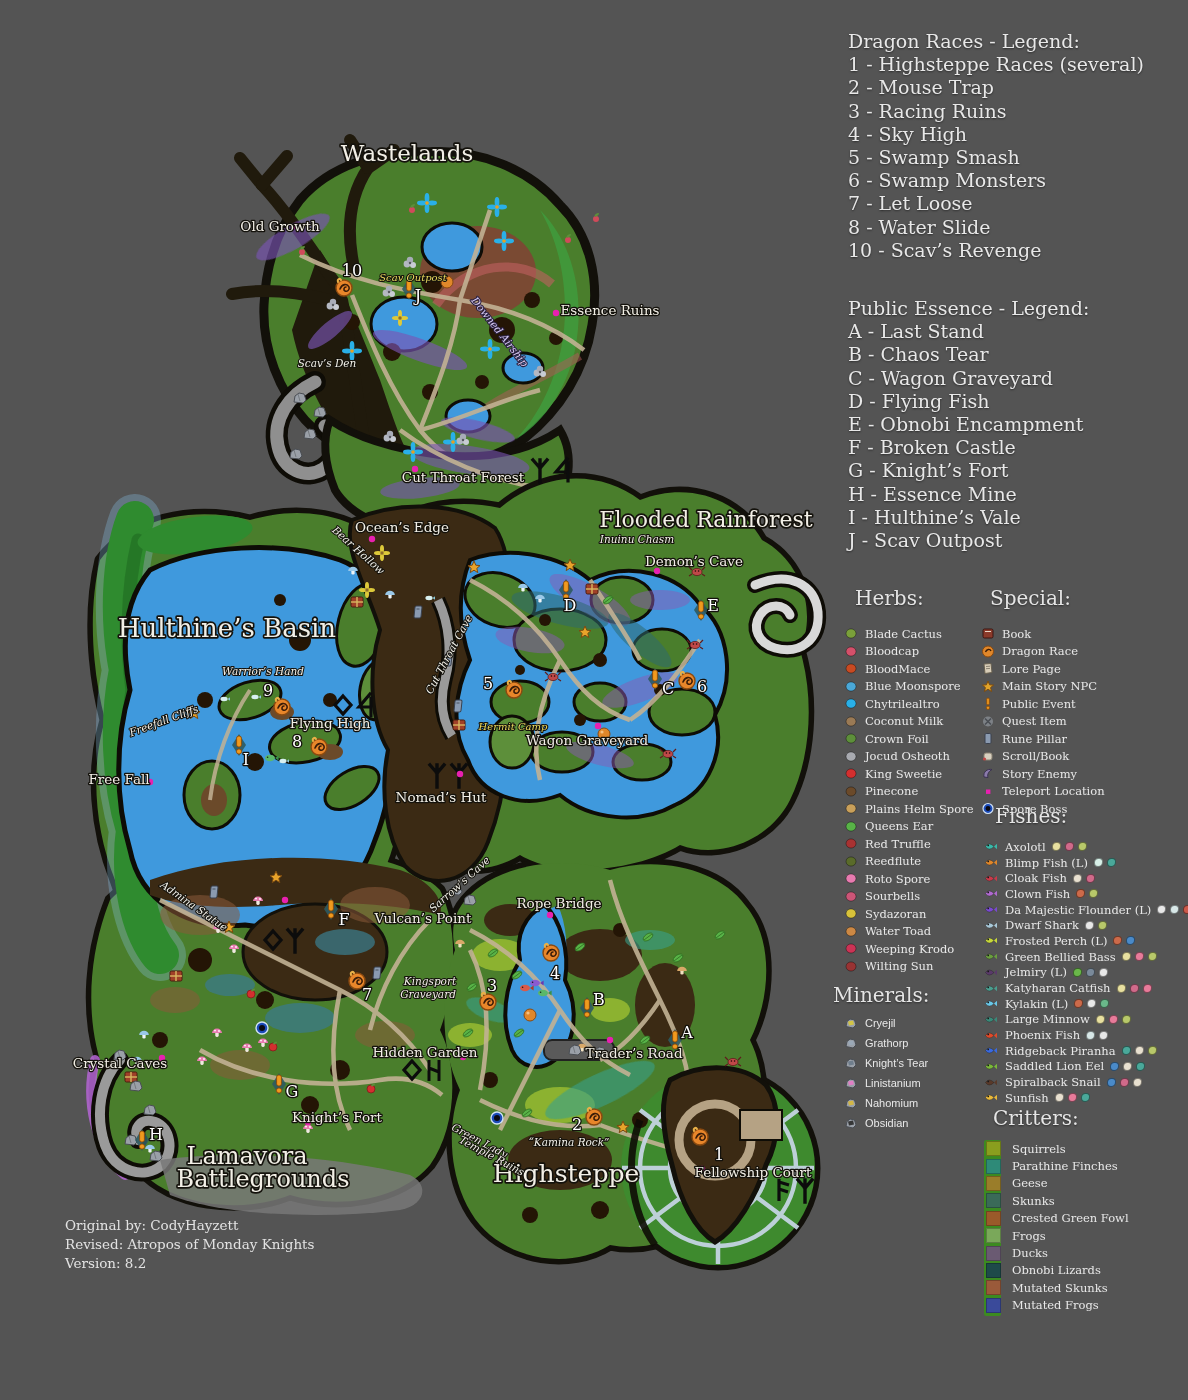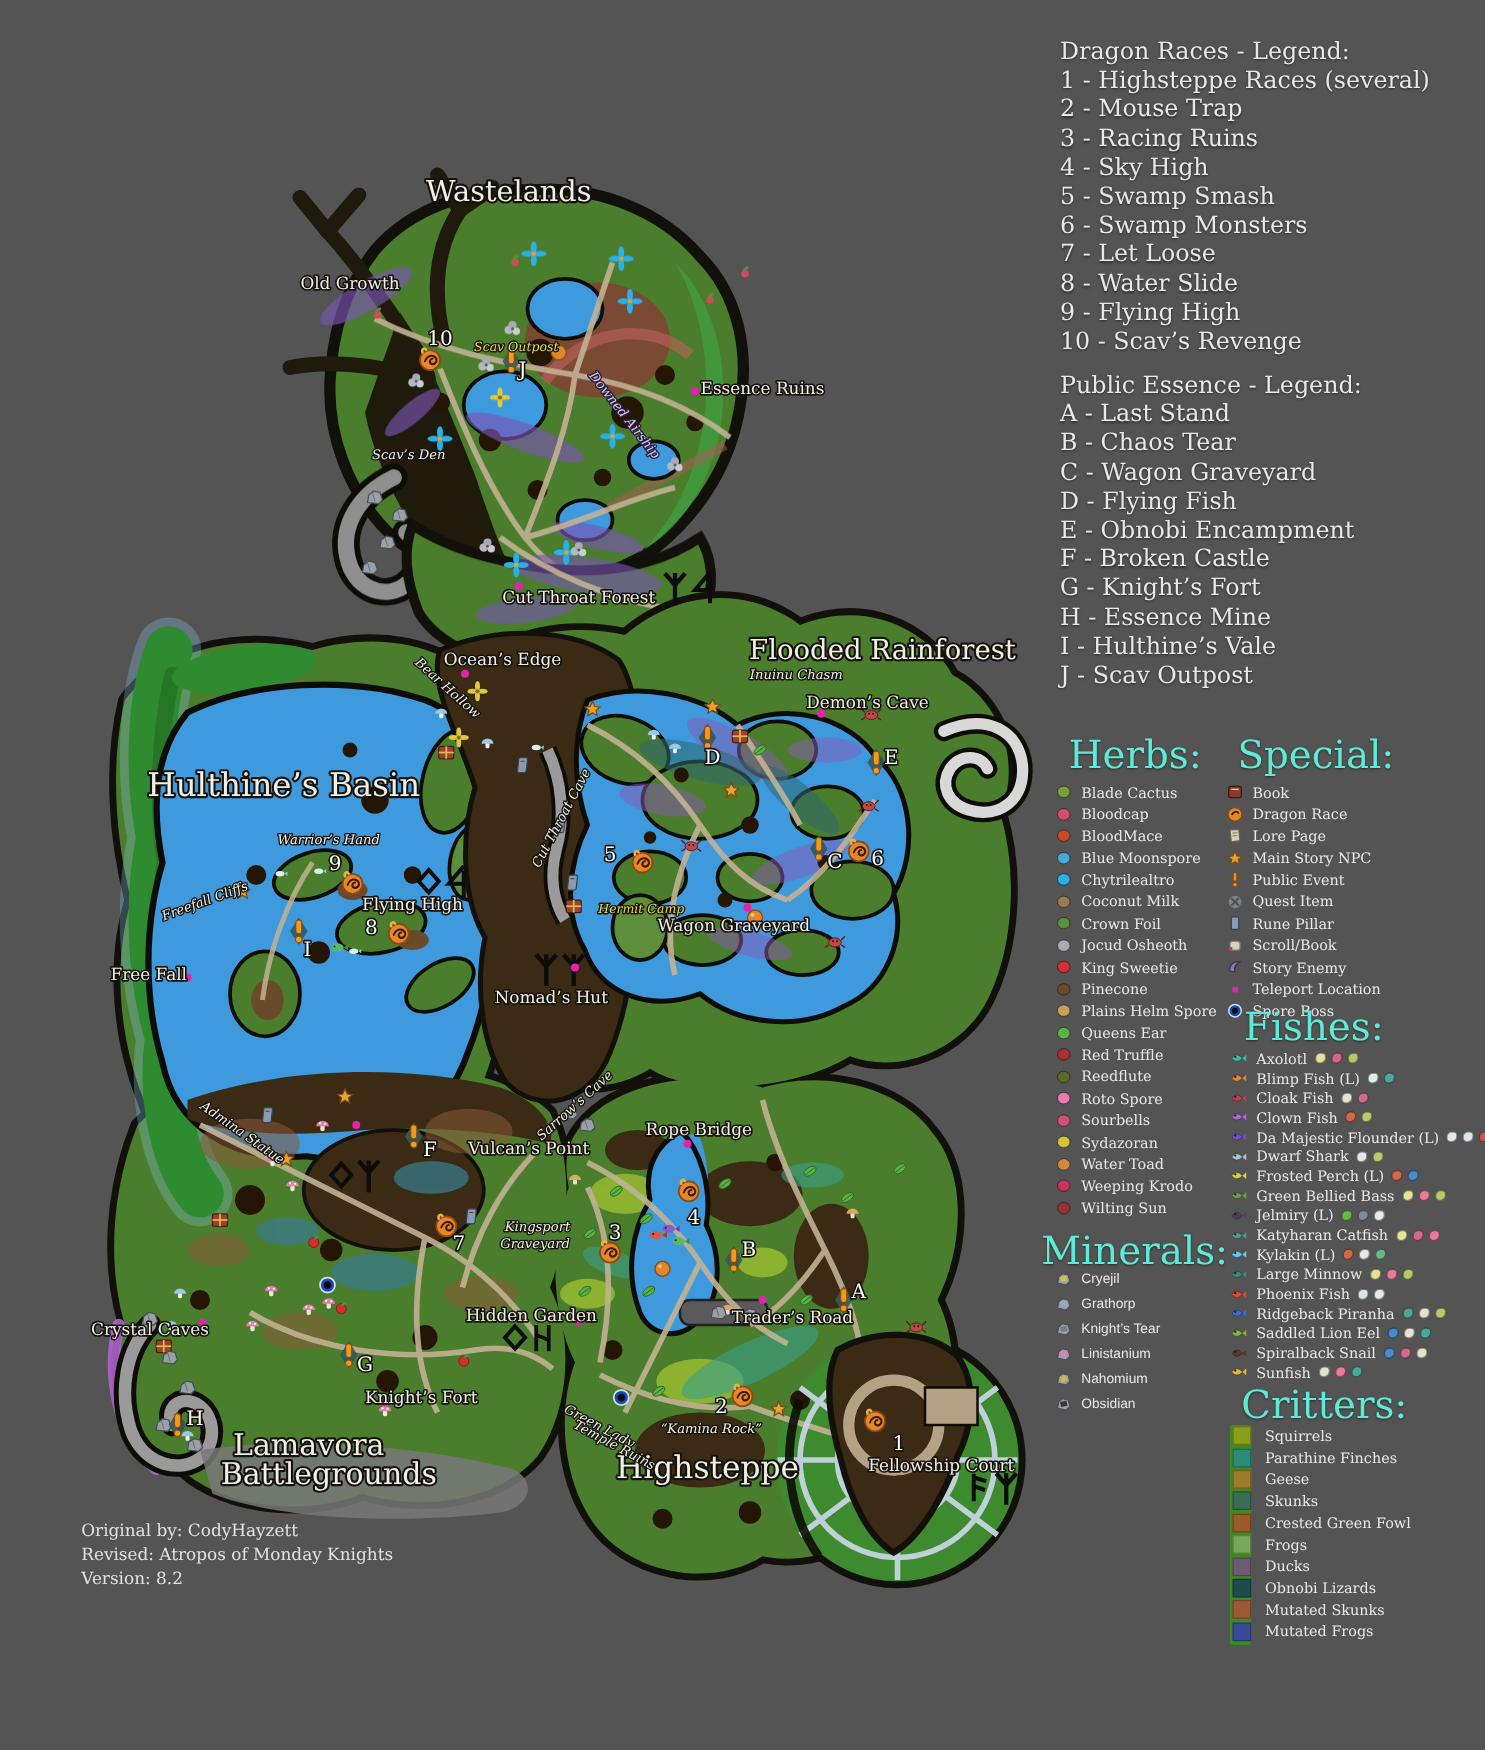--- a/index.html
+++ b/index.html
@@ -4,21 +4,21 @@
 <style>
   html,body{margin:0;padding:0}
   body{width:1188px;height:1400px;background:#545454;position:relative;overflow:hidden;
        font-family:"DejaVu Serif","Liberation Serif",serif;color:#e6e6e6}
   .abs{position:absolute}
   
   .txt-legend{left:848px;font-size:19px;line-height:23.2px;color:#e8e8e8;
               text-shadow:0 1px 2px rgba(0,0,0,.5)}
   #races-legend{top:30px}
   #events-legend{top:297px}
-  .sec-head{font-size:31px;color:#5eead4;text-shadow:0 1px 2px rgba(0,0,0,.5)}
+  .sec-head{font-size:20px;color:#e5e5e5;text-shadow:0 1px 2px rgba(0,0,0,.5)}
   .icon-list .row{display:flex;align-items:center;height:17.5px}
   .icon-list .ic{width:15px;height:13px;display:inline-flex;align-items:center;justify-content:center;flex:0 0 15px}
   .icon-list .nm{font-size:11.5px;margin-left:7px;white-space:nowrap;color:#e8e8e8}
   #fish-list .row{height:15.7px}
   #mineral-list .row{height:20px}
   #mineral-list .nm{font-family:"Liberation Sans",sans-serif;font-size:11px}
   .baits{display:inline-flex;margin-left:6px;gap:4px;align-items:center}
   .bait{width:7px;height:7px;border-radius:50% 40% 55% 45%;border:1px solid rgba(0,0,0,.45)}
   #critter-strip{width:17px;border-radius:2px}
   #critter-list .row{height:17.4px}
@@ -613,21 +613,20 @@
   <div>Dragon Races - Legend:</div>
   <div id="races-items">
       <div>1 - Highsteppe Races (several)</div>
       <div>2 - Mouse Trap</div>
       <div>3 - Racing Ruins</div>
       <div>4 - Sky High</div>
       <div>5 - Swamp Smash</div>
       <div>6 - Swamp Monsters</div>
       <div>7 - Let Loose</div>
       <div>8 - Water Slide</div>
-      <div>9 - Flying High</div>
       <div>10 - Scav’s Revenge</div>
     </div>
 </div>
 <div id="events-legend" class="abs txt-legend">
   <div>Public Essence - Legend:</div>
   <div id="events-items">
       <div>A - Last Stand</div>
       <div>B - Chaos Tear</div>
       <div>C - Wagon Graveyard</div>
       <div>D - Flying Fish</div>

